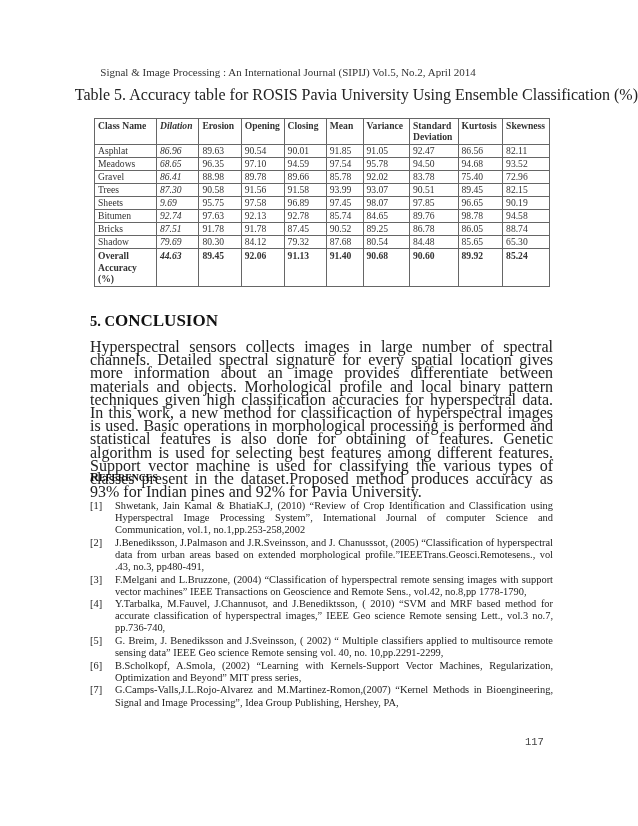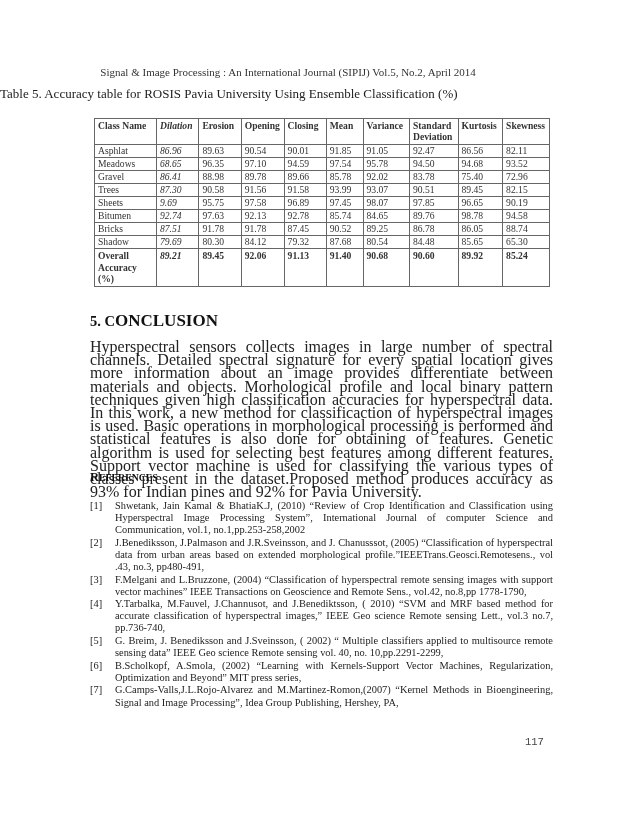--- a/index.html
+++ b/index.html
@@ -1,21 +1,21 @@
 <!DOCTYPE html>
 <html><head>
   <meta charset="utf-8">
   <style>
     html, body { margin: 0; padding: 0; background: #ffffff; }
     body { width: 638px; height: 826px; position: relative; overflow: hidden;
            font-family: "Liberation Serif", "DejaVu Serif", serif; color: #222; }
     .running-header { position: absolute; top: 66px; left: 0; width: 576px; text-align: center;
            font-size: 11px; color: #333; }
-    .table-caption { position: absolute; top: 86px; left: 0; width: 638px; text-align: left;
-           font-size: 13px; color: #222; }
+    .table-caption { position: absolute; top: 86px; left: 0; width: 638px; text-align: right;
+           font-size: 16px; color: #222; }
     table.acc { position: absolute; top: 118px; left: 94px; width: 456px; border-collapse: collapse;
            font-size: 9.6px; color: #333; border-radius: 22px; }
     table.acc th, table.acc td { border: 1px solid #666; padding: 0 3px; text-align: left; vertical-align: top;
            line-height: 12px; height: 12px; }
     table.acc th { font-weight: bold; height: 24px; line-height: 11px; padding-top: 1px; }
     table.acc tr.overall td { font-weight: bold; height: 36px; line-height: 11.5px; padding-top: 1px; }
     table.acc .c0 { width: 58px; } table.acc .c1 { width: 36px; font-style: italic; } table.acc .c2 { width: 36px; }
     table.acc .c3 { width: 36px; } table.acc .c4 { width: 36px; } table.acc .c5 { width: 31px; }
     table.acc .c6 { width: 40px; } table.acc .c7 { width: 42px; } table.acc .c8 { width: 38px; }
     table.acc .c9 { width: 40px; }
@@ -144,21 +144,21 @@
         <td class="c3">84.12</td>
         <td class="c4">79.32</td>
         <td class="c5">87.68</td>
         <td class="c6">80.54</td>
         <td class="c7">84.48</td>
         <td class="c8">85.65</td>
         <td class="c9">65.30</td>
       </tr>
       <tr class="overall">
         <td class="c0">Overall Accuracy (%)</td>
-        <td class="c1">89.21</td>
+        <td class="c1">44.63</td>
         <td class="c2">89.45</td>
         <td class="c3">92.06</td>
         <td class="c4">91.13</td>
         <td class="c5">91.40</td>
         <td class="c6">90.68</td>
         <td class="c7">90.60</td>
         <td class="c8">89.92</td>
         <td class="c9">85.24</td>
       </tr>
     </tbody>

